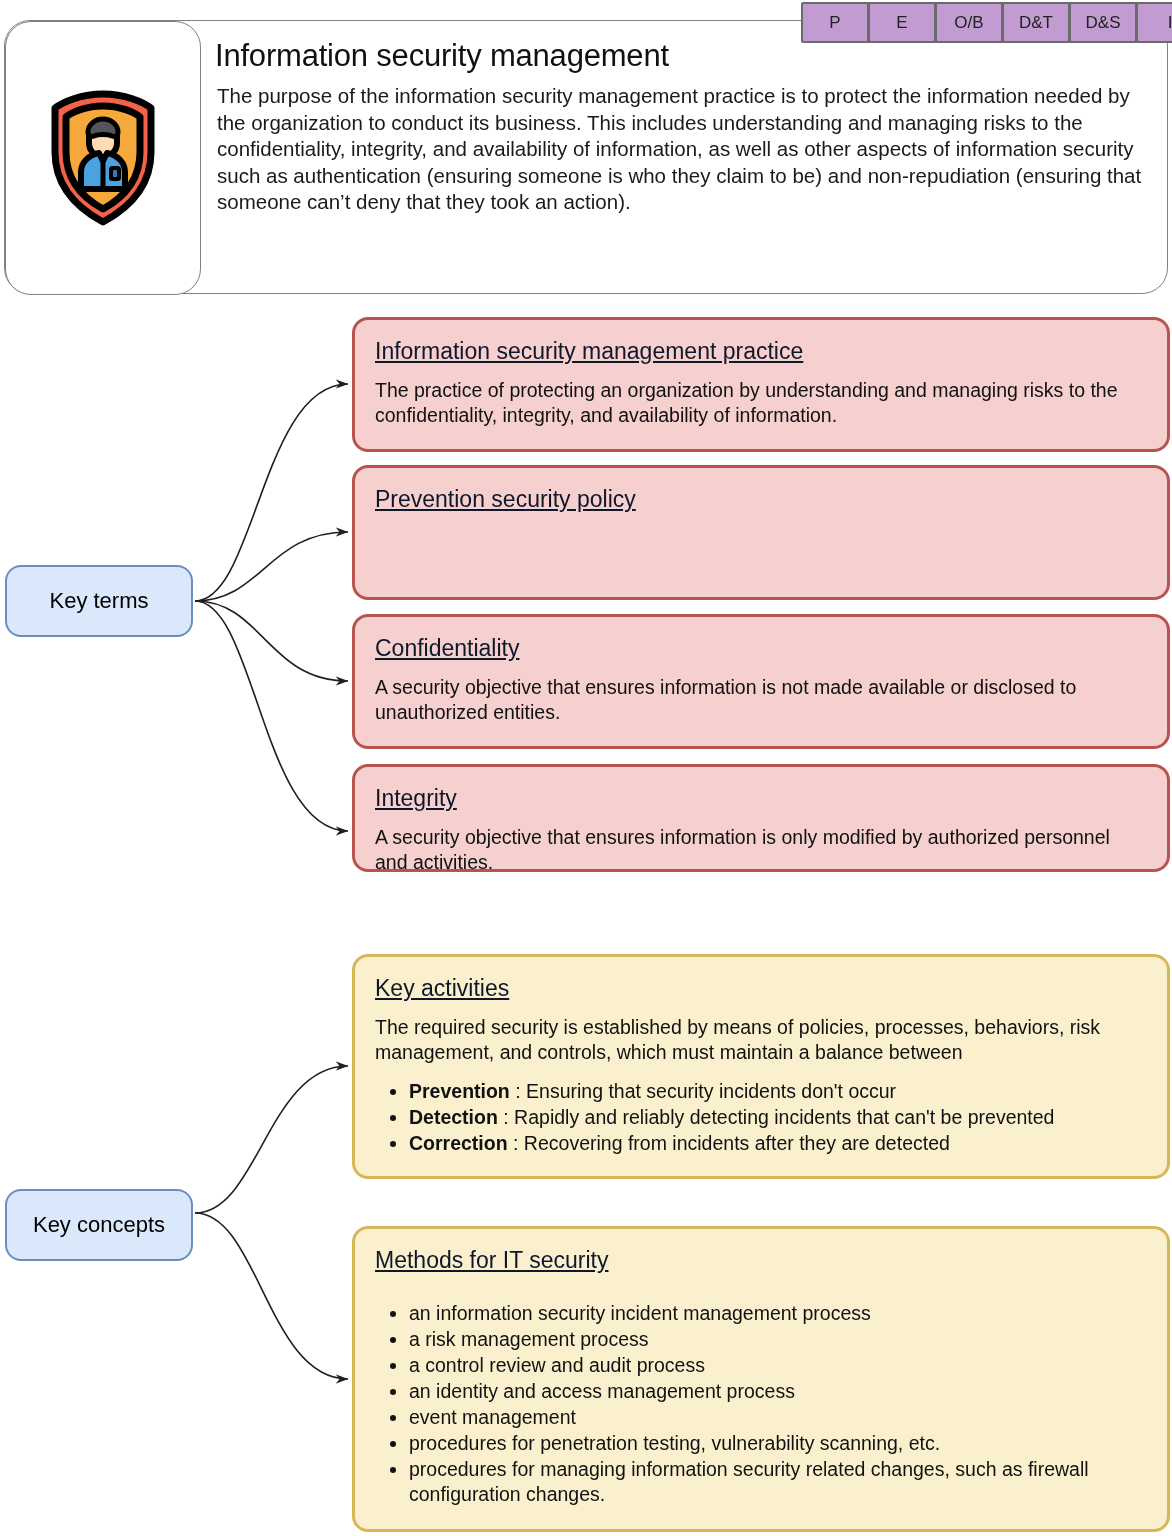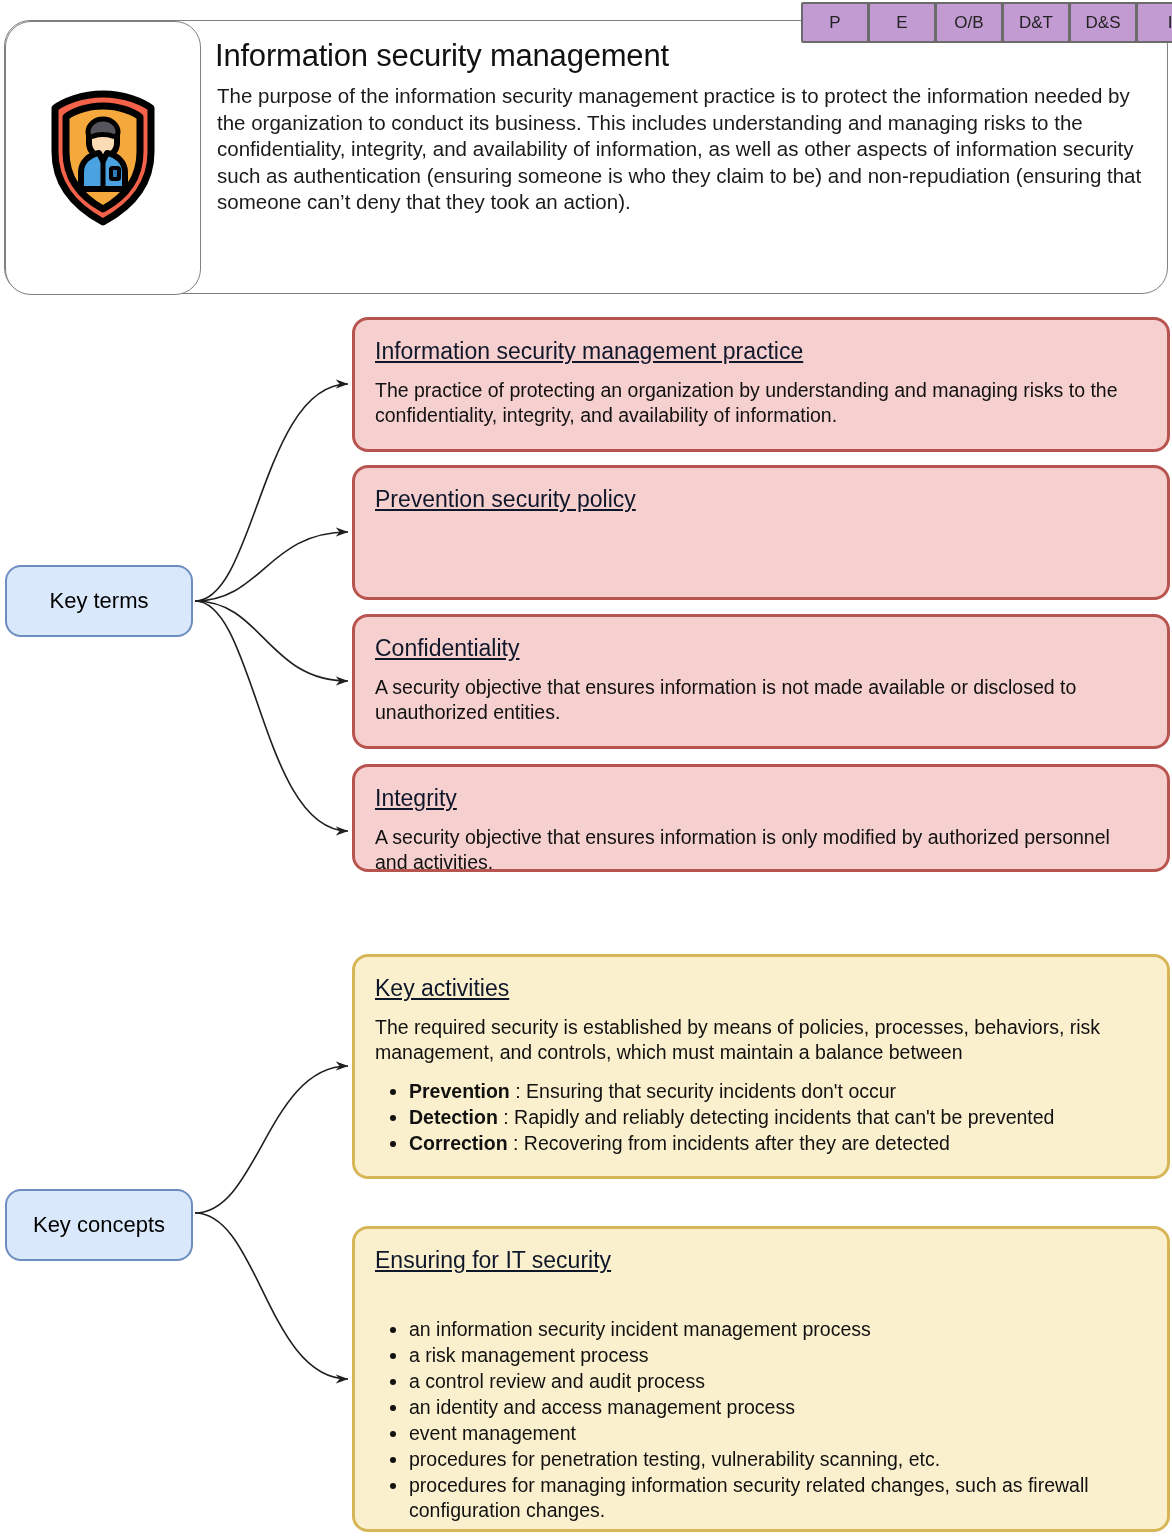--- a/index.html
+++ b/index.html
@@ -153,21 +153,21 @@
   .card-list li { margin: 0 0 1px 0; }
   .lead { font-weight: bold; text-align: right; }
 
   #card-ism-practice  { top: 317px; height: 135px; }
   #card-ism-policy    { top: 465px; height: 135px; }
   #card-confidential  { top: 614px; height: 135px; }
   #card-integrity     { top: 764px; height: 108px; }
   #card-key-activities{ top: 954px; height: 225px; }
   #card-methods       { top: 1226px; height: 306px; }
 
-  #card-methods .card-list { margin-top: 42px; }
+  #card-methods .card-list { margin-top: 26px; }
 
   
   #connectors {
     position: absolute;
     left: 0;
     top: 0;
     width: 1172px;
     height: 1536px;
     pointer-events: none;
   }
@@ -250,21 +250,21 @@
   <div class="card-title">Key activities</div>
   <div class="card-body">The required security is established by means of policies, processes, behaviors, risk management, and controls, which must maintain a balance between</div>
   <ul class="card-list">
       <li><span class="lead">Prevention</span> : Ensuring that security incidents don't occur</li>
       <li><span class="lead">Detection</span> : Rapidly and reliably detecting incidents that can't be prevented</li>
       <li><span class="lead">Correction</span> : Recovering from incidents after they are detected</li>
     </ul>
 </div>
 
 <div class="card card-yellow" id="card-methods">
-  <div class="card-title">Ensuring for IT security</div>
+  <div class="card-title">Methods for IT security</div>
   <ul class="card-list">
       <li>an information security incident management process</li>
       <li>a risk management process</li>
       <li>a control review and audit process</li>
       <li>an identity and access management process</li>
       <li>event management</li>
       <li>procedures for penetration testing, vulnerability scanning, etc.</li>
       <li>procedures for managing information security related changes, such as firewall configuration changes.</li>
     </ul>
 </div>

